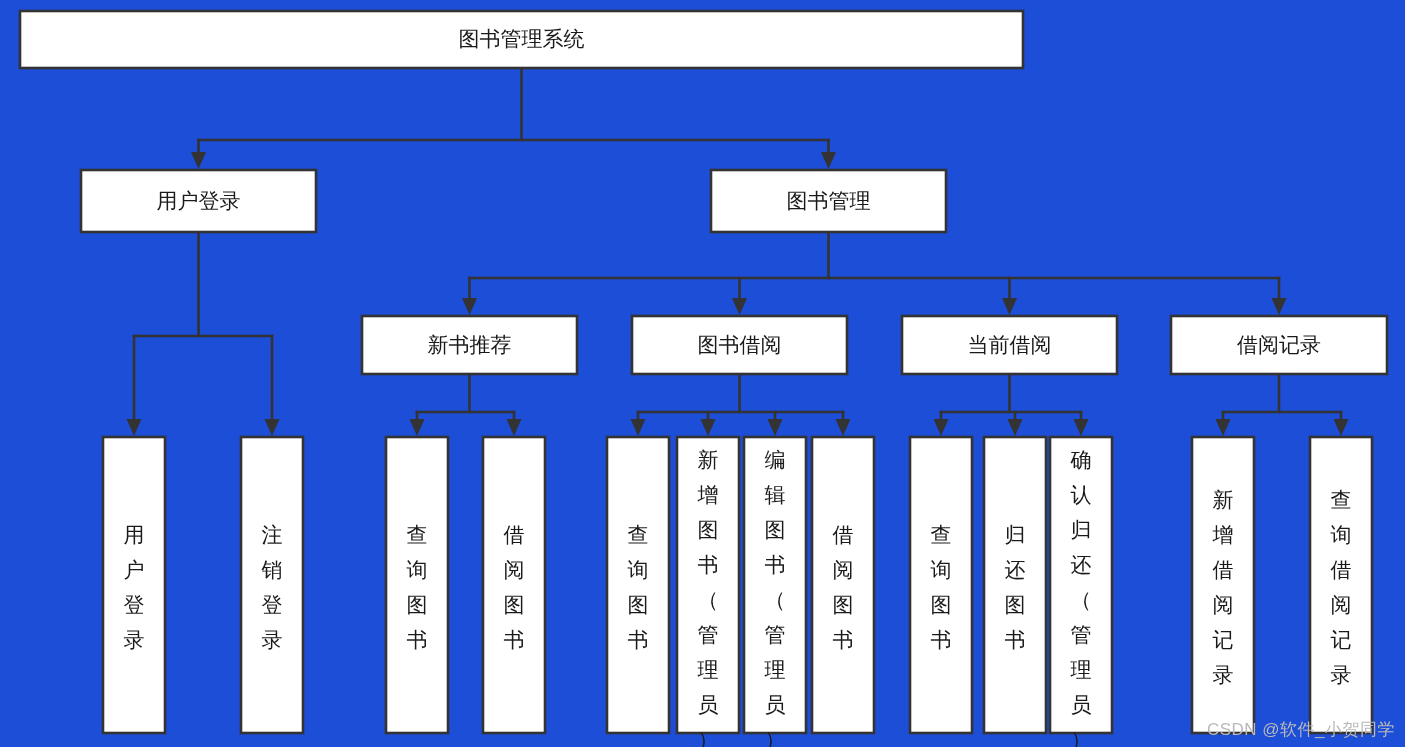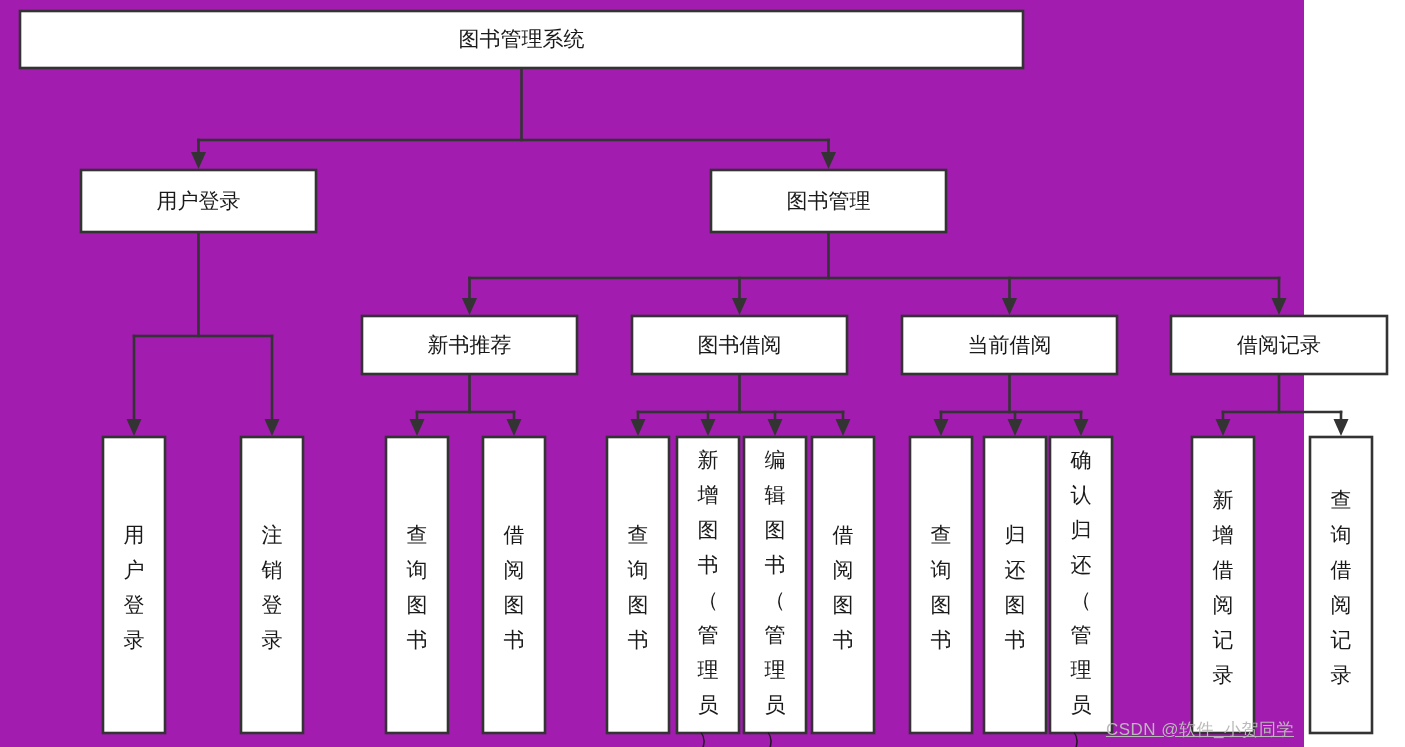--- a/index.html
+++ b/index.html
@@ -8,23 +8,23 @@
     background: #ffffff;
   }
   body {
     width: 1405px;
     height: 747px;
     font-family: "Liberation Sans", "DejaVu Sans", sans-serif;
     overflow: hidden;
   }
   #diagram-root {
     position: relative;
-    width: 1304px;
+    width: 1405px;
     height: 747px;
-    background: #a21caf;
+    background: #1d4ed8;
   }
   svg#flowchart {
     position: absolute;
     left: 0;
     top: 0;
     width: 1405px;
     height: 747px;
     display: block;
   }
   .node-rect {
@@ -58,21 +58,20 @@
   .watermark {
     position: absolute;
     right: 10px;
     bottom: 6px;
     font-family: "Liberation Sans", "DejaVu Sans", sans-serif;
     font-size: 17px;
     color: #b9b9b9;
     white-space: nowrap;
     letter-spacing: 0.5px;
     user-select: none;
-    text-decoration: underline;
   }
 </style>
 </head>
 <body>
 
 <div id="diagram-root">
   <svg id="flowchart" viewBox="0 0 1405 747">
     <g id="connector-layer">
         <g>
           <line class="connector" x1="521.5" y1="68" x2="521.5" y2="140"></line>

